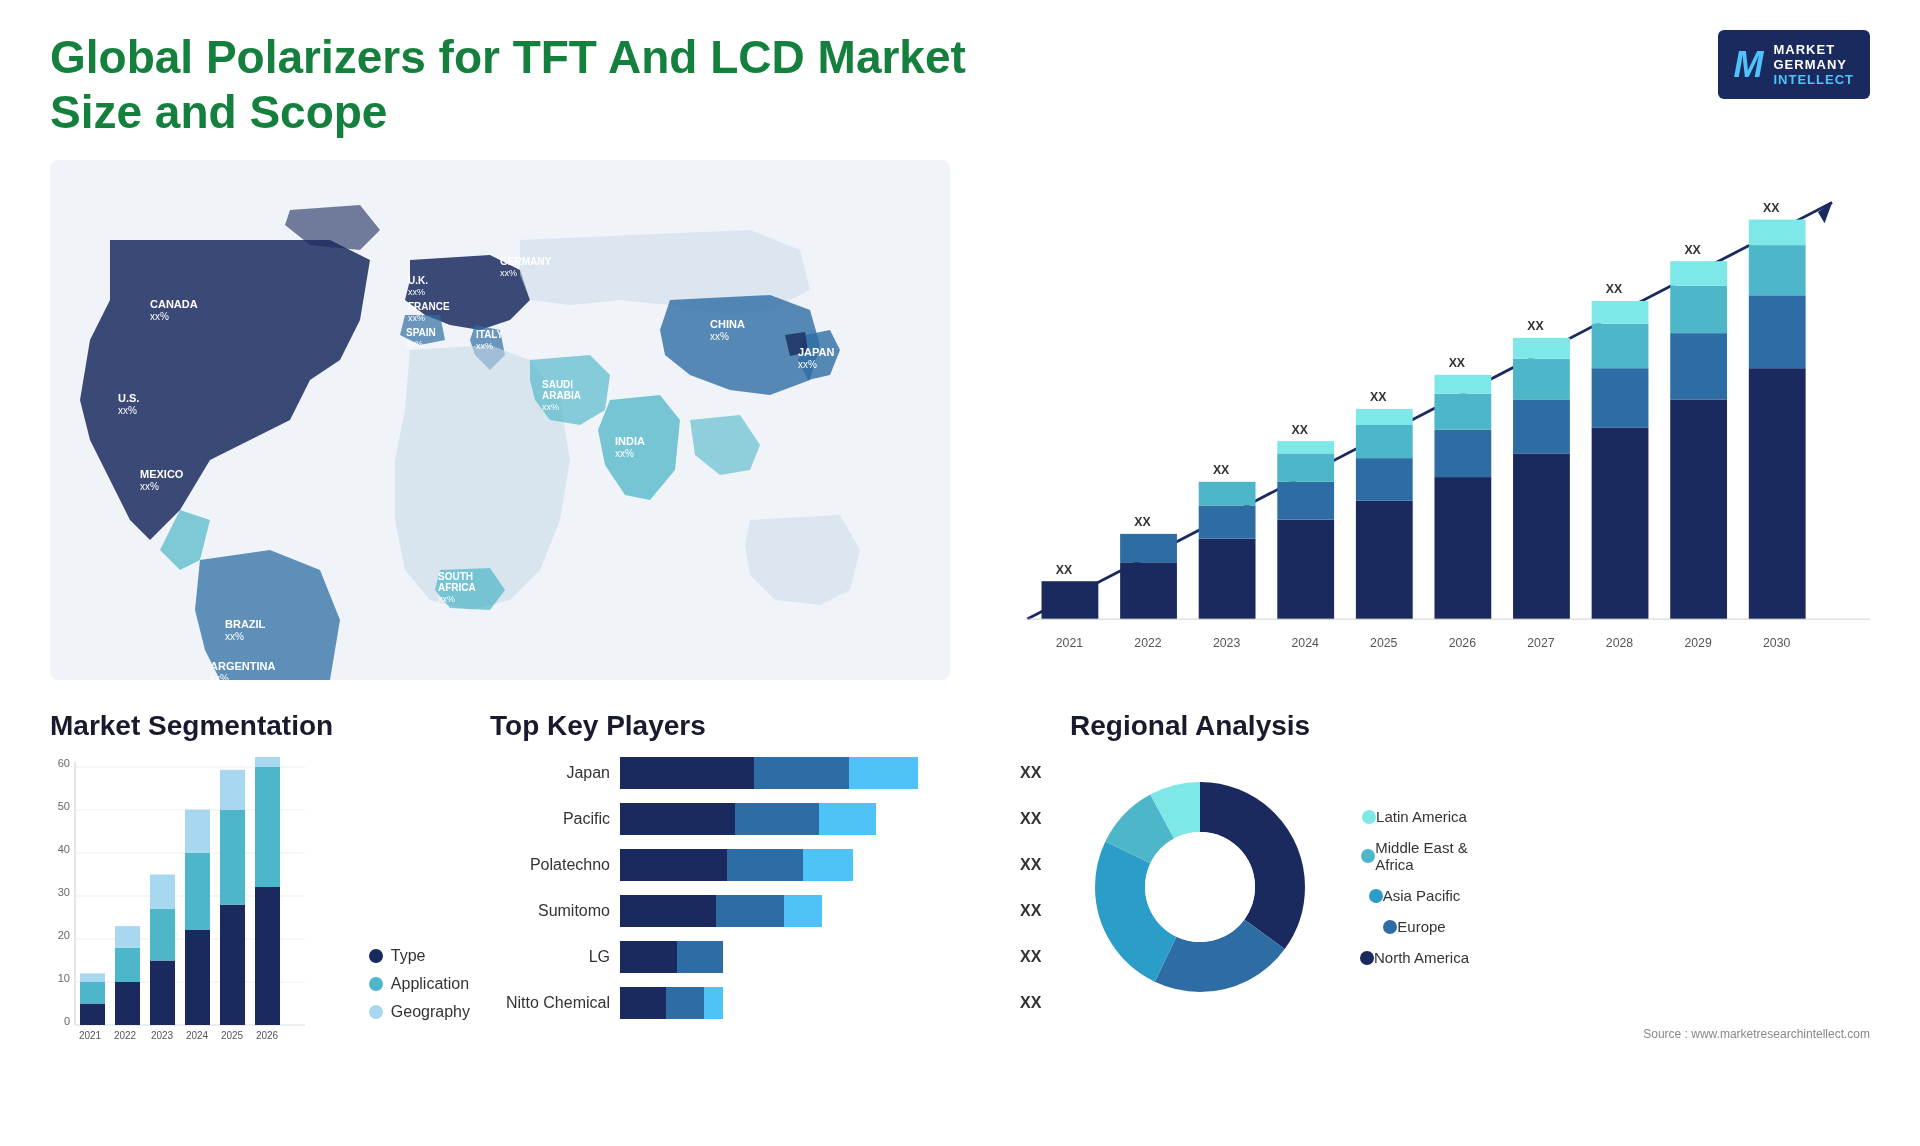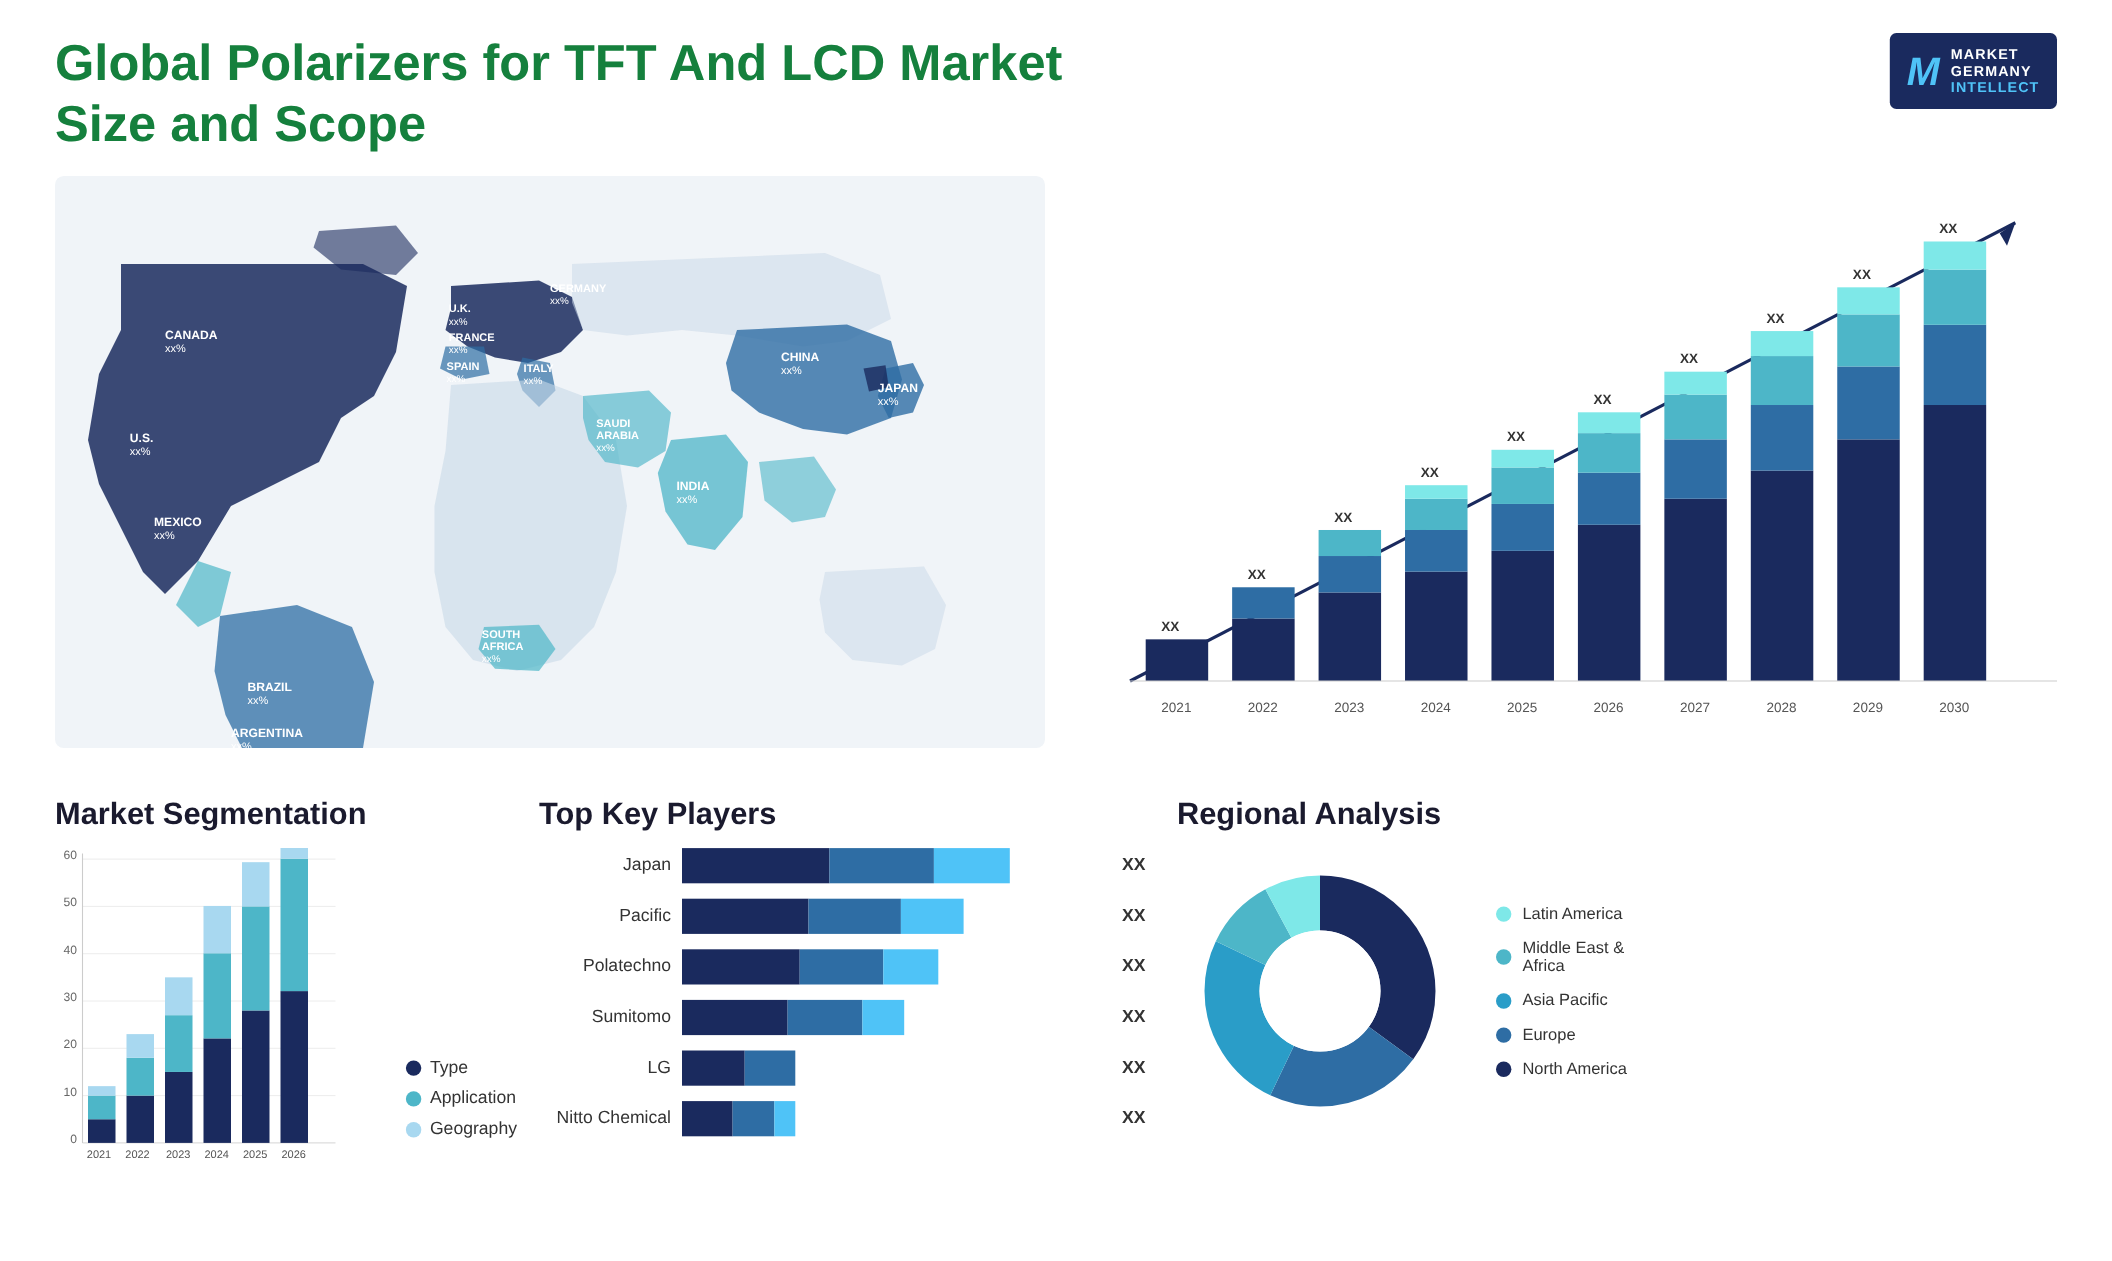--- a/index.html
+++ b/index.html
@@ -89,21 +89,20 @@
 
     
     .segmentation-section {
       flex: 0 0 420px;
     }
     .section-title {
       font-size: 28px;
       font-weight: 700;
       color: #1a1a2e;
       margin-bottom: 15px;
-      margin-top: 14px;
     }
     .seg-chart-area {
       display: flex;
       align-items: flex-end;
       gap: 15px;
     }
     .seg-legend {
       display: flex;
       flex-direction: column;
       gap: 10px;
@@ -179,23 +178,23 @@
       flex-shrink: 0;
     }
     .regional-legend {
       display: flex;
       flex-direction: column;
       gap: 14px;
     }
     .reg-legend-item {
       display: flex;
       align-items: center;
-      gap: 10px;
       font-size: 15px;
       color: #333;
+      justify-content: center;
     }
     .reg-legend-dot {
       width: 14px;
       height: 14px;
       border-radius: 50%;
       flex-shrink: 0;
     }
 
     .source-text {
       font-size: 12px;
@@ -571,16 +570,17 @@
           <div class="reg-legend-item">
             <div class="reg-legend-dot" style="background:#2e6da4;"></div>
             <span>Europe</span>
           </div>
           <div class="reg-legend-item">
             <div class="reg-legend-dot" style="background:#1a2a5e;"></div>
             <span>North America</span>
           </div>
         </div>
       </div>
+      <p class="source-text">Source : www.marketresearchintellect.com</p>
     </div>
 
   </div>
 </div>
 
 </body></html>

